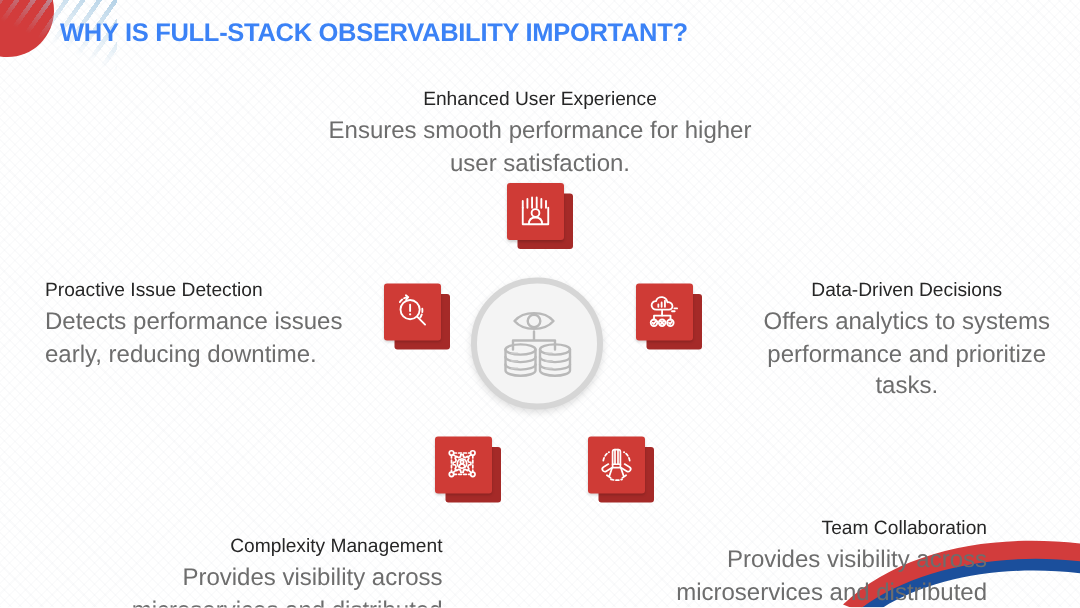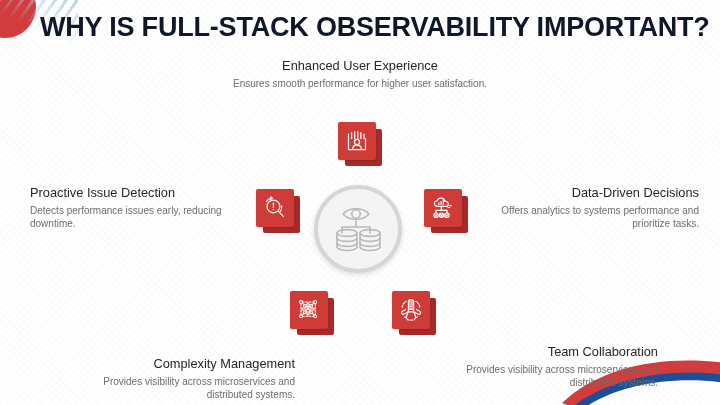--- a/index.html
+++ b/index.html
@@ -33,22 +33,22 @@
     -webkit-mask-image:linear-gradient(205deg, #000 12%, rgba(0,0,0,0) 62%);
     mask-image:linear-gradient(205deg, #000 12%, rgba(0,0,0,0) 62%);
   }
 
   
   .deco-br{ position:absolute; right:0; bottom:0; width:170px; height:56px; overflow:hidden; }
 
   
   .title{
     position:absolute; left:40px; top:12px;
-    font-size:27px; font-weight:bold; letter-spacing:-0.2px;
-    color:#0f172a; white-space:nowrap;
+    font-size:17px; font-weight:bold; letter-spacing:-0.2px;
+    color:#3b82f6; white-space:nowrap;
   }
 
   
   .center-emblem{
     position:absolute; left:314px; top:185px;
     width:88px; height:88px; border-radius:50%;
     background:#f4f4f4;
     border:4px solid #d6d6d6;
     box-shadow:0 2px 5px rgba(0,0,0,0.13);
     display:flex; align-items:center; justify-content:center;
@@ -74,26 +74,26 @@
   .icon-bl     { left:290px; top:291px; }
   .icon-br     { left:392px; top:291px; }
 
   
   .node-text{ position:absolute; }
   .node-text .heading{
     font-size:12.8px; font-weight:normal; color:#262626;
     line-height:1.25; margin-bottom:3px;
   }
   .node-text .desc{
-    font-size:10px; color:#6d6d6d; line-height:1.35;
+    font-size:16px; color:#6d6d6d; line-height:1.35;
   }
 
   .t-top   { left:215px; top:58px;  width:290px; text-align:center; }
   .t-left  { left:30px;  top:185px; width:215px; text-align:left; }
-  .t-right { left:474px; top:185px; width:225px; text-align:right; }
+  .t-right { left:492px; top:185px; width:225px; text-align:center; }
   .t-bl    { left:60px;  top:356px; width:235px; text-align:right; }
   .t-br    { left:423px; top:344px; width:235px; text-align:right; }
 </style>
 </head>
 <body>
 
 <div class="bg-texture"></div>
 
 <div class="deco-tl">
   <div class="circle"></div>

